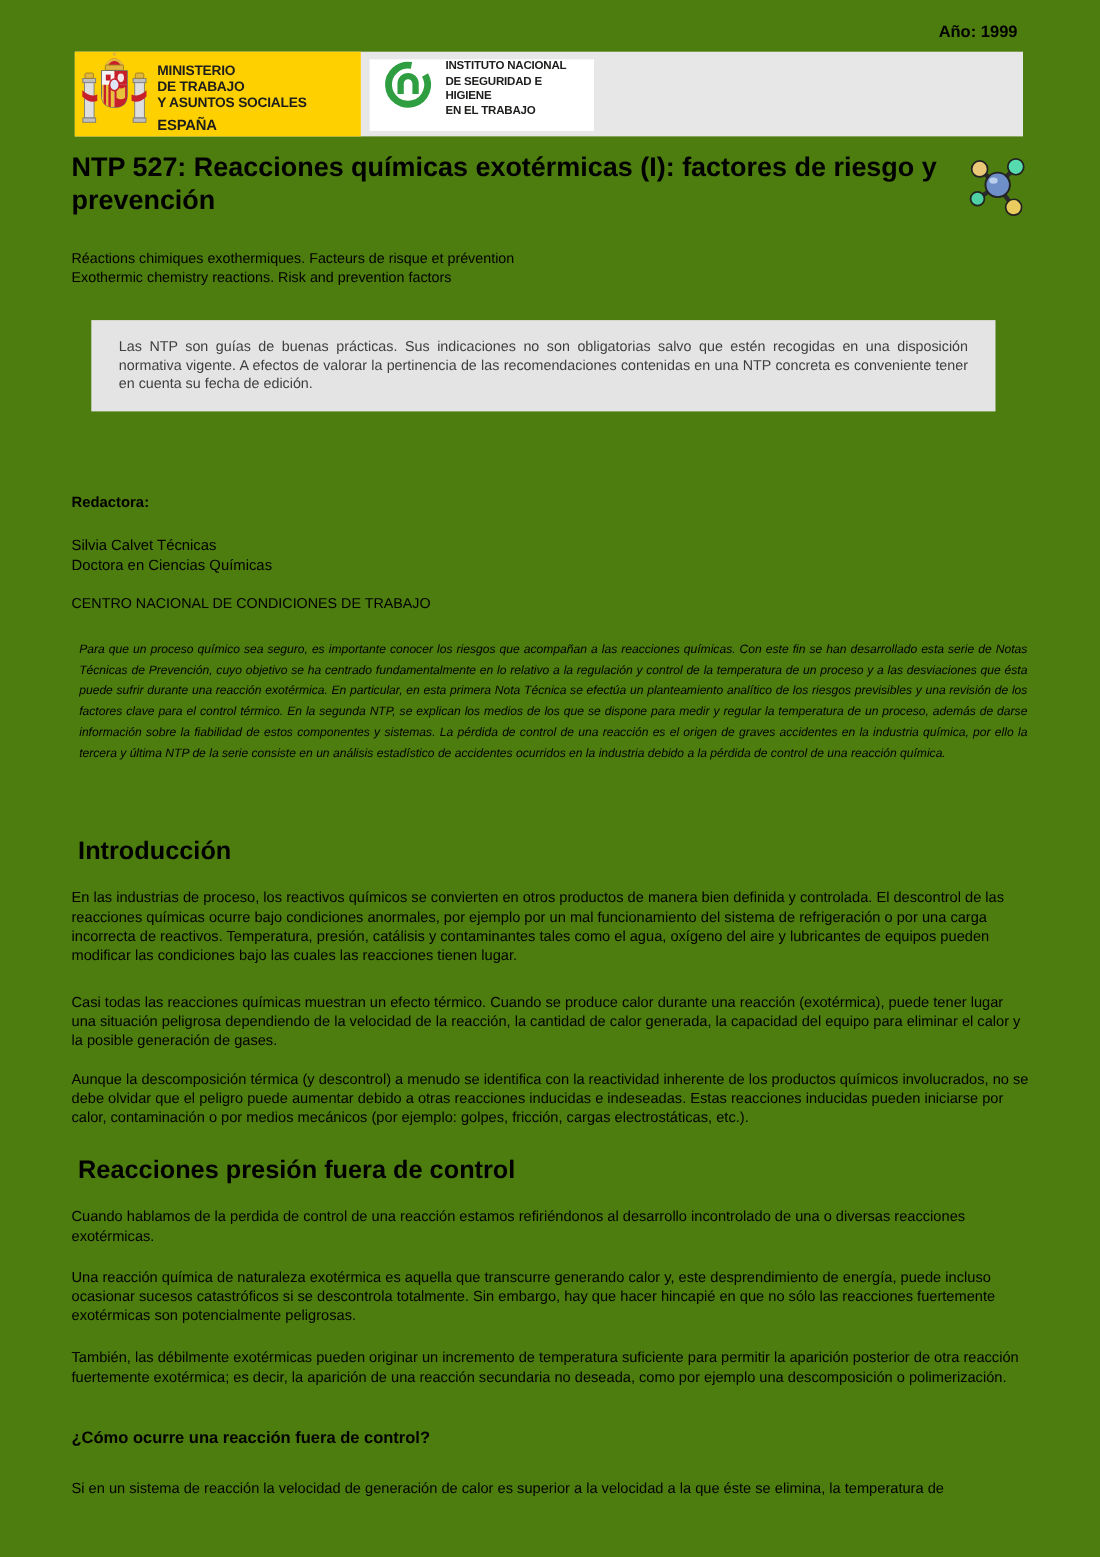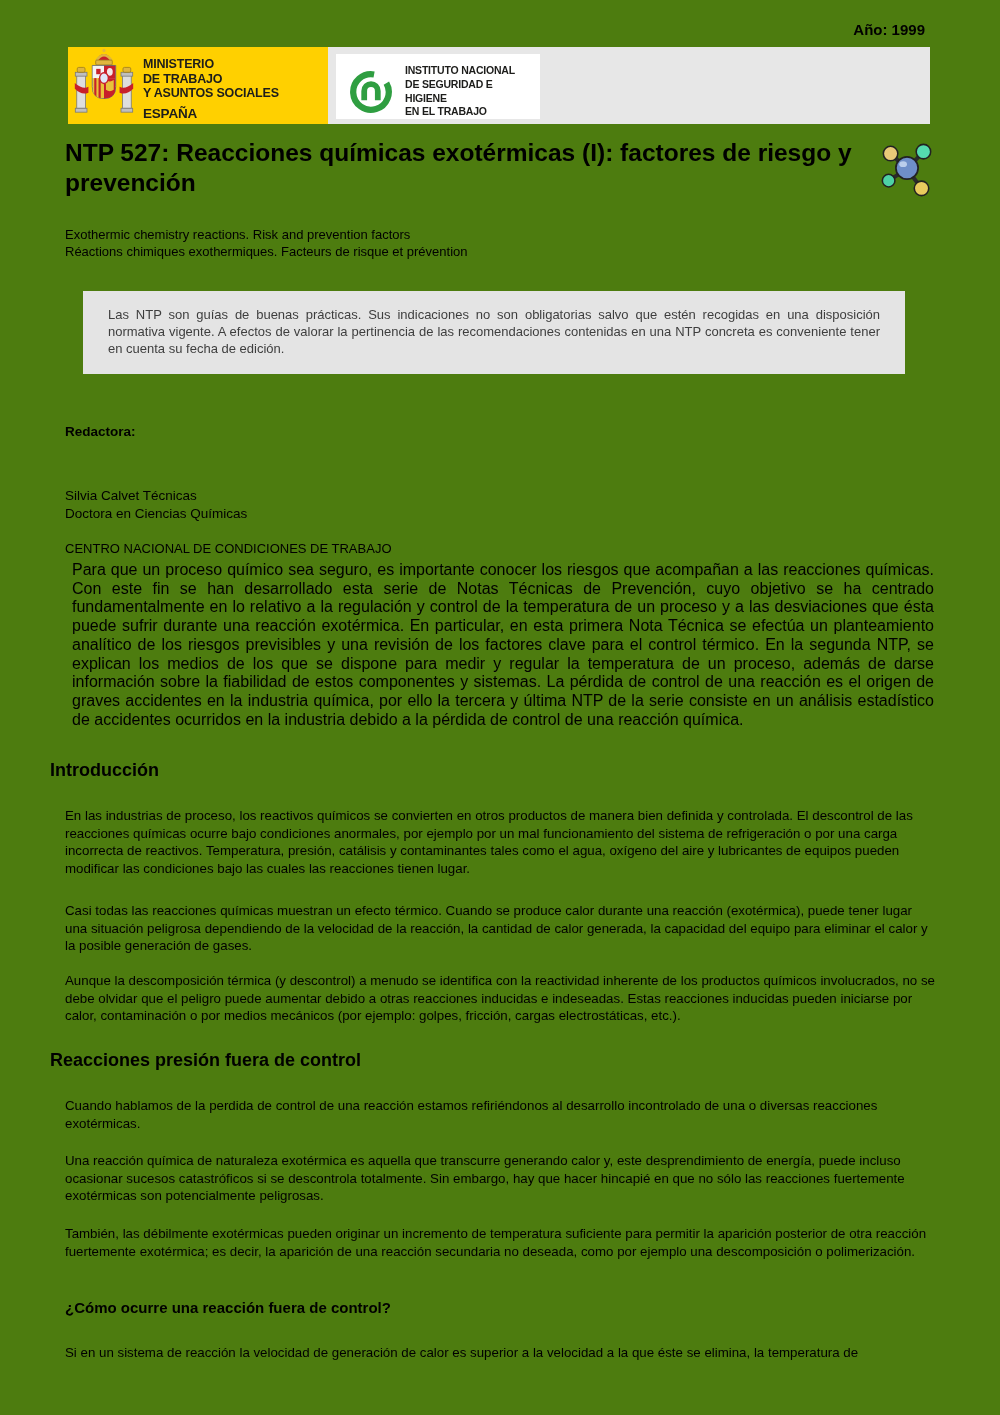--- a/index.html
+++ b/index.html
@@ -11,38 +11,38 @@
   html,body{margin:0;padding:0;background:#fff;}
   body{font-family:"Liberation Sans", sans-serif;color:#000;}
   .page{position:relative;width:1000px;height:1415px;background:#4d7c0f;overflow:hidden;}
 
   .year{position:absolute;top:21px;right:75px;font-size:15px;font-weight:bold;}
 
   .banner{position:absolute;top:47px;left:68px;width:862px;height:77px;background:var(--banner-gray);display:flex;}
   .ministry-box{width:260px;height:100%;background:var(--banner-yellow);display:flex;align-items:flex-end;padding:2px 6px 2px 4px;box-sizing:border-box;gap:7px;flex-shrink:0;}
   .ministry-text{font-weight:bold;font-size:12.5px;line-height:1.18;color:#1d1d1b;letter-spacing:-0.2px;}
   .ministry-text .country{margin-top:5px;font-size:13.5px;}
-  .insht-box{background:#ffffff;margin:7px 0 5px 8px;width:204px;display:flex;align-items:flex-end;gap:11px;padding:0 12px;box-sizing:border-box;flex-shrink:0;}
+  .insht-box{background:#ffffff;margin:7px 0 5px 8px;width:204px;display:flex;align-items:flex-start;gap:11px;padding:0 12px;box-sizing:border-box;flex-shrink:0;}
   .insht-text{font-weight:bold;font-size:10.5px;line-height:1.3;color:#1d1d1b;letter-spacing:-0.2px;}
 
   .title-block{position:absolute;top:138px;left:65px;width:805px;font-size:24.5px;font-weight:bold;line-height:1.22;margin:0;}
   .molecule-wrap{position:absolute;top:140px;left:878px;width:58px;height:60px;}
 
   .subtitles{position:absolute;top:226px;left:65px;font-size:13px;line-height:17px;}
 
   .disclaimer-box{position:absolute;top:291px;left:83px;width:822px;box-sizing:border-box;background:var(--box-gray);padding:16px 25px 17px 25px;}
   .disclaimer-box p{margin:0;font-size:13px;line-height:16.8px;color:#3e3e3e;text-align:justify;}
 
-  .redactora{position:absolute;top:424px;left:65px;font-size:13.5px;font-weight:bold;}
+  .redactora{position:absolute;top:449px;left:65px;font-size:13.5px;font-weight:bold;}
   .author{position:absolute;top:487px;left:65px;font-size:13.5px;line-height:18px;}
   .centro{position:absolute;top:541px;left:65px;font-size:13px;}
 
-  .abstract{position:absolute;top:561px;left:72px;width:862px;font-size:16px;line-height:18.7px;text-align:justify;margin:0;}
+  .abstract{position:absolute;top:582px;left:72px;width:862px;font-size:11px;font-style:italic;line-height:18.7px;text-align:justify;margin:0;}
 
-  .h2{position:absolute;left:50px;font-size:18px;font-weight:bold;margin:0;}
+  .h2{position:absolute;left:71px;font-size:23px;font-weight:bold;margin:0;}
   .h3{position:absolute;left:65px;font-size:15px;font-weight:bold;margin:0;}
   .para{position:absolute;left:65px;width:872px;font-size:13.3px;line-height:17.6px;margin:0;}
 
   .pos-intro-h{top:760px;}
   .pos-intro-p1{top:807px;}
   .pos-intro-p2{top:902px;}
   .pos-intro-p3{top:972px;}
   .pos-s2-h{top:1050px;}
   .pos-s2-p1{top:1097px;}
   .pos-s2-p2{top:1152px;}
@@ -133,22 +133,22 @@
       <circle cx="13" cy="13" r="7.5" fill="#e9c978" stroke="#222" stroke-width="1.6"></circle>
       <circle cx="47" cy="11" r="7.5" fill="#55dbae" stroke="#222" stroke-width="1.6"></circle>
       <circle cx="11" cy="41" r="6.5" fill="#4ed2a5" stroke="#222" stroke-width="1.6"></circle>
       <circle cx="45" cy="49" r="7.5" fill="#e9cb5e" stroke="#222" stroke-width="1.6"></circle>
       <circle cx="30" cy="28" r="11.5" fill="#6f8fc9" stroke="#222" stroke-width="1.8"></circle>
       <ellipse cx="26" cy="24" rx="4" ry="3" fill="#c9d9f2" opacity="0.85"></ellipse>
     </svg>
   </div>
 
   <div class="subtitles">
+    <div>Réactions chimiques exothermiques. Facteurs de risque et prévention</div>
     <div>Exothermic chemistry reactions. Risk and prevention factors</div>
-    <div>Réactions chimiques exothermiques. Facteurs de risque et prévention</div>
   </div>
 
   <div class="disclaimer-box">
     <p>Las NTP son guías de buenas prácticas. Sus indicaciones no son obligatorias salvo que estén recogidas en una disposición normativa vigente. A efectos de valorar la pertinencia de las recomendaciones contenidas en una NTP concreta es conveniente tener en cuenta su fecha de edición.</p>
   </div>
 
   <div class="redactora">Redactora:</div>
   <div class="author">
     <div>Silvia Calvet Técnicas</div>
     <div>Doctora en Ciencias Químicas</div>

